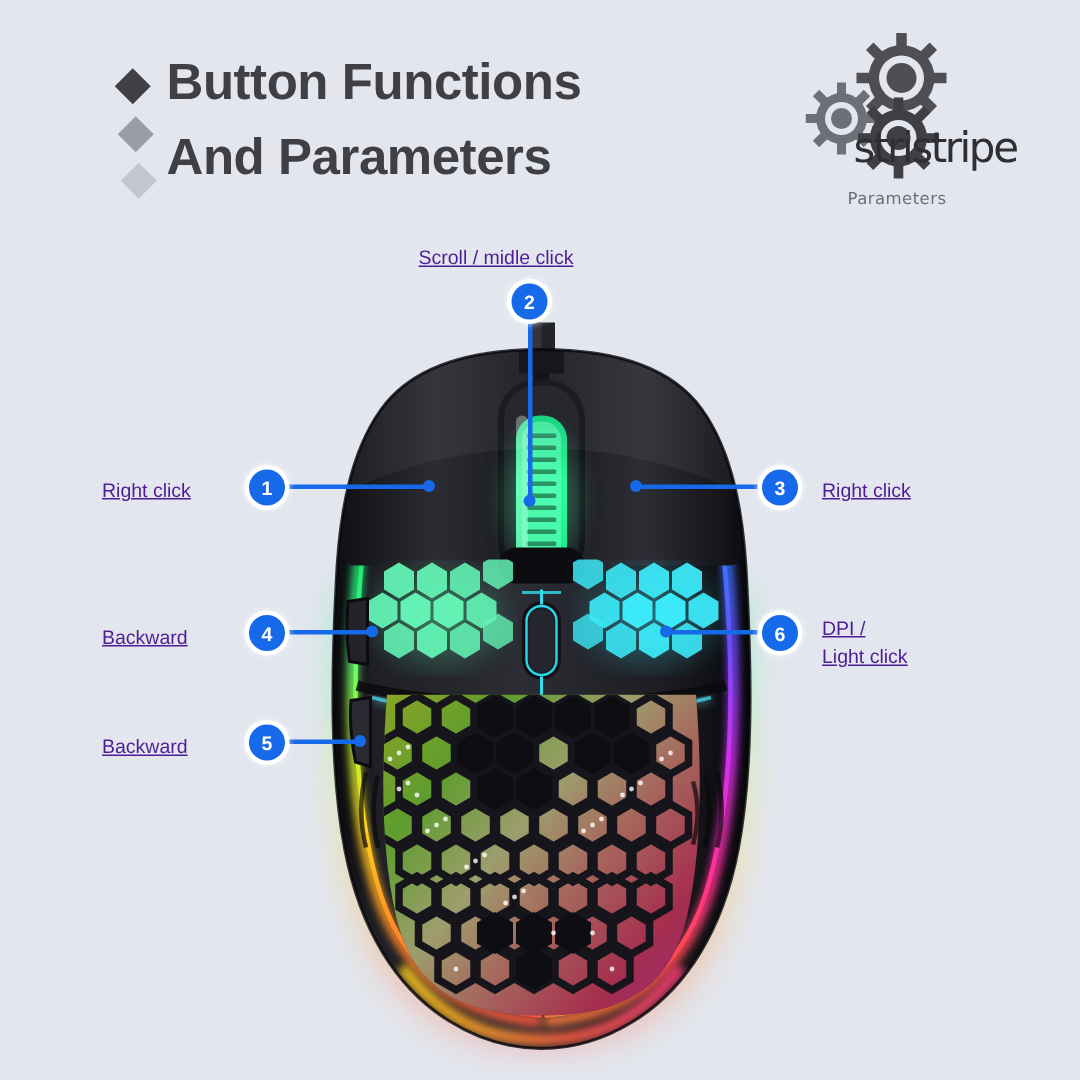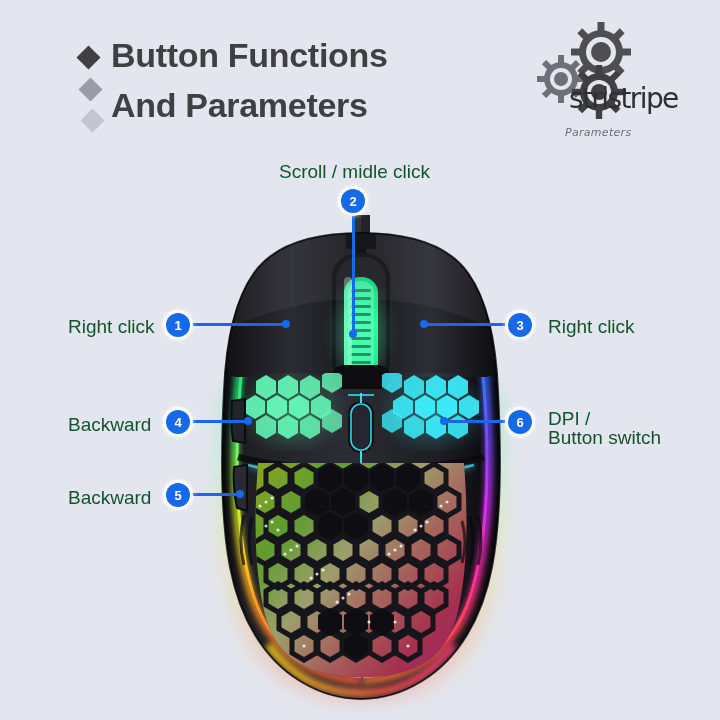--- a/index.html
+++ b/index.html
@@ -65,30 +65,30 @@
     font-family: "DejaVu Sans", sans-serif;
   }
   #logo-sub {
     position: absolute;
     left: 28px;
     top: 104px;
     font-size: 11px;
     color: #6d6f78;
     letter-spacing: 0.3px;
     font-family: "DejaVu Sans", sans-serif;
-    font-style: italic;
   }
 
   
   .callout-label {
     position: absolute;
-    color: #14532d;
-    font-size: 19px;
+    color: #4c1d95;
+    font-size: 13px;
     line-height: 19px;
     white-space: nowrap;
+    text-decoration: underline;
   }
 
   
   .badge {
     position: absolute;
     width: 24px;
     height: 24px;
     border-radius: 50%;
     background: #1669e8;
     color: #ffffff;
@@ -593,19 +593,19 @@
   <div class="leader-dot" style="left:244px; top:417px;"></div>
   <div class="badge" style="left:166px; top:410px;">4</div>
 
   <div class="callout-label" style="left:68px; top:488px;">Backward</div>
   <div class="leader" style="left:190px; top:493px; width:52px;"></div>
   <div class="leader-dot" style="left:236px; top:490px;"></div>
   <div class="badge" style="left:166px; top:483px;">5</div>
 
   <div class="callout-label" style="left:548px; top:409px;">
     <div>DPI /</div>
-    <div>Button switch</div>
+    <div>Light click</div>
   </div>
   <div class="leader" style="left:444px; top:420px; width:66px;"></div>
   <div class="leader-dot" style="left:440px; top:417px;"></div>
   <div class="badge" style="left:508px; top:410px;">6</div>
 
 </div>
 
 </body></html>

